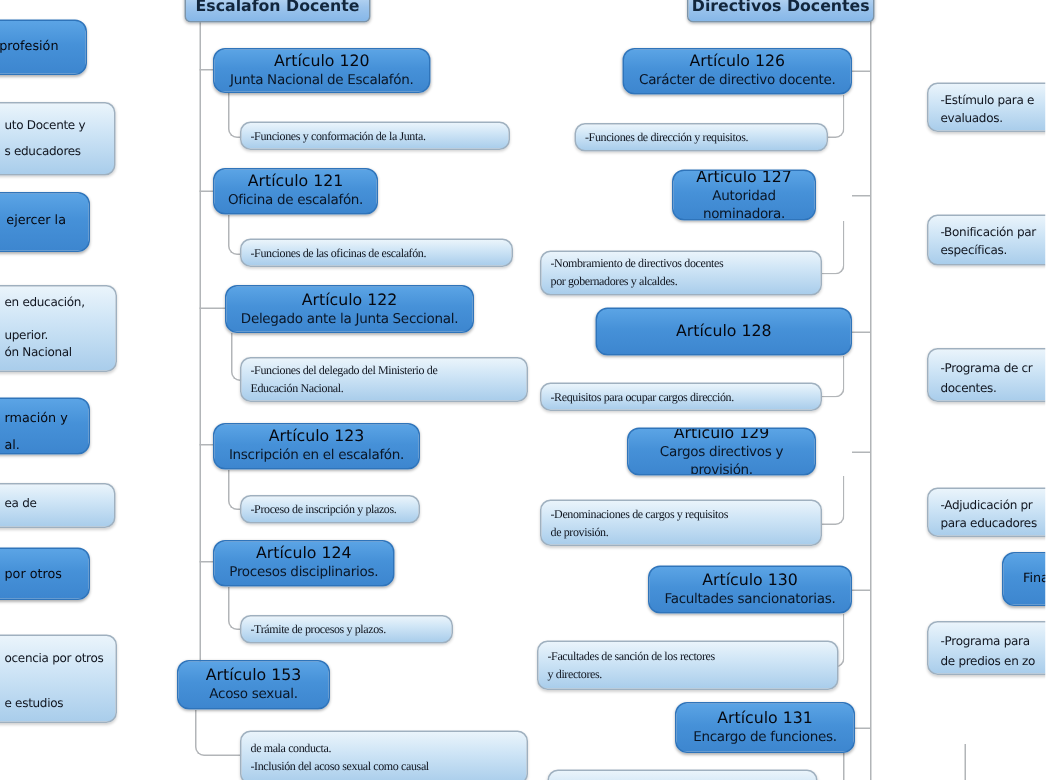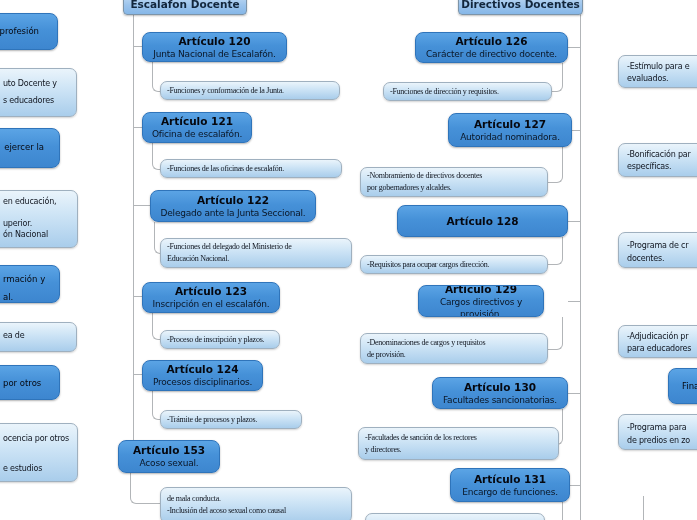--- a/index.html
+++ b/index.html
@@ -21,21 +21,21 @@
     font-weight:bold;font-size:10.5px;color:#12263c;letter-spacing:0px;
     box-shadow:0 1px 2px rgba(0,0,0,.25);
   }
   .art{
     background:linear-gradient(180deg,#5ba4e5 0%,#4691d8 45%,#3d86cf 100%);
     border:1px solid #2f74ba;border-radius:8px;
     display:flex;flex-direction:column;align-items:center;justify-content:center;
     text-align:center;overflow:hidden;padding:2px 4px;
     box-shadow:0 1px 2px rgba(0,0,0,.3);
   }
-  .art .t{font-weight:bold;font-size:10.5px;line-height:13px;color:#06080f;}
+  .art .t{font-weight:normal;font-size:10.5px;line-height:13px;color:#06080f;}
   .art .s{font-size:9px;line-height:12px;letter-spacing:-0.2px;color:#0a1626;}
   .child{
     background:linear-gradient(180deg,#eaf4fb 0%,#cfe5f6 40%,#a9cdeb 100%);
     border:1px solid #9fb0bf;border-radius:7px;
     display:flex;flex-direction:column;justify-content:center;
     padding:2px 6px;overflow:hidden;
     font-size:8px;letter-spacing:-0.25px;line-height:12px;color:#10151f;
     box-shadow:0 1px 2px rgba(0,0,0,.18);
     font-family:Liberation Serif, serif;
   }
@@ -145,21 +145,21 @@
   </div>
 
   <div class="node art" style="left:415px;top:32px;width:153px;height:31px">
     <div class="t">Artículo 126</div>
     <div class="s">Carácter de directivo docente.</div>
   </div>
   <div class="node child" style="left:383px;top:82px;width:169px;height:19px">
     <div class="ln">-Funciones de dirección y requisitos.</div>
   </div>
 
-  <div class="node art" style="left:448px;top:113px;width:124px;height:34px">
+  <div class="node art" style="left:448px;top:113px;width:96px;height:34px">
     <div class="t">Artículo 127</div>
     <div class="s">Autoridad nominadora.</div>
   </div>
   <div class="node child" style="left:360px;top:167px;width:188px;height:30px">
     <div class="ln">-Nombramiento de directivos docentes</div>
     <div class="ln">por gobernadores y alcaldes.</div>
   </div>
 
   <div class="node art" style="left:397px;top:205px;width:171px;height:32px">
     <div class="t">Artículo 128</div>

